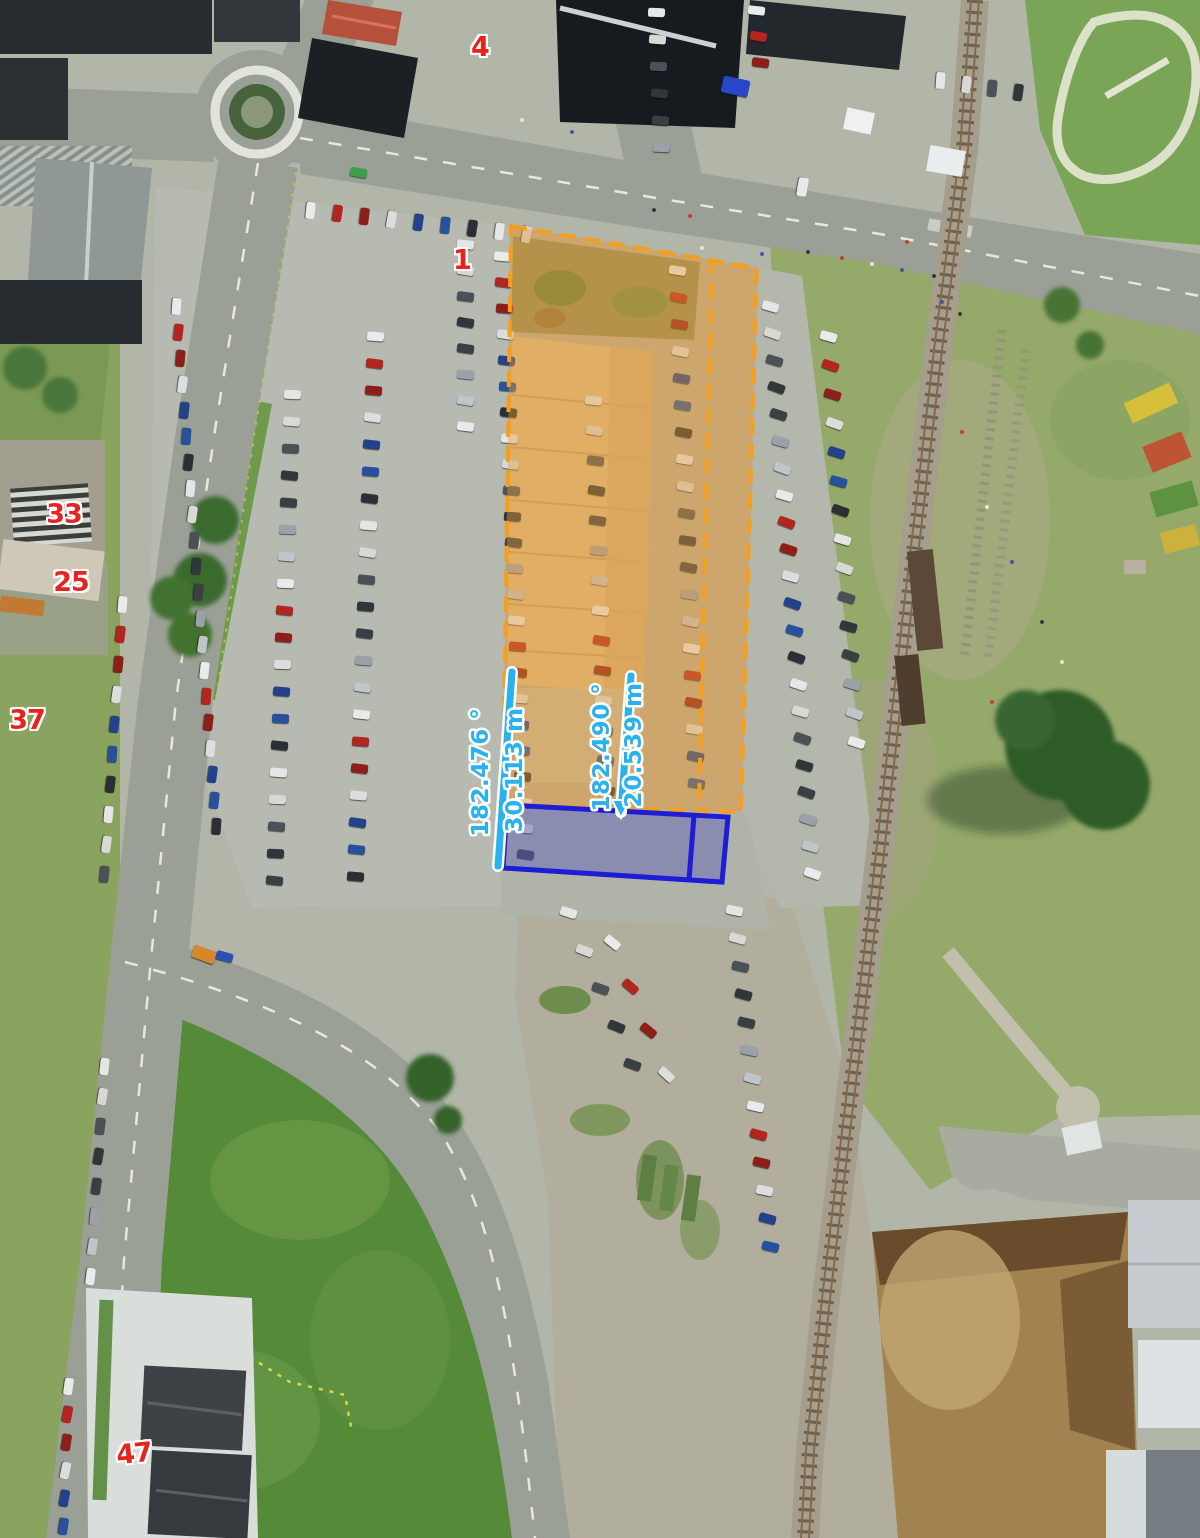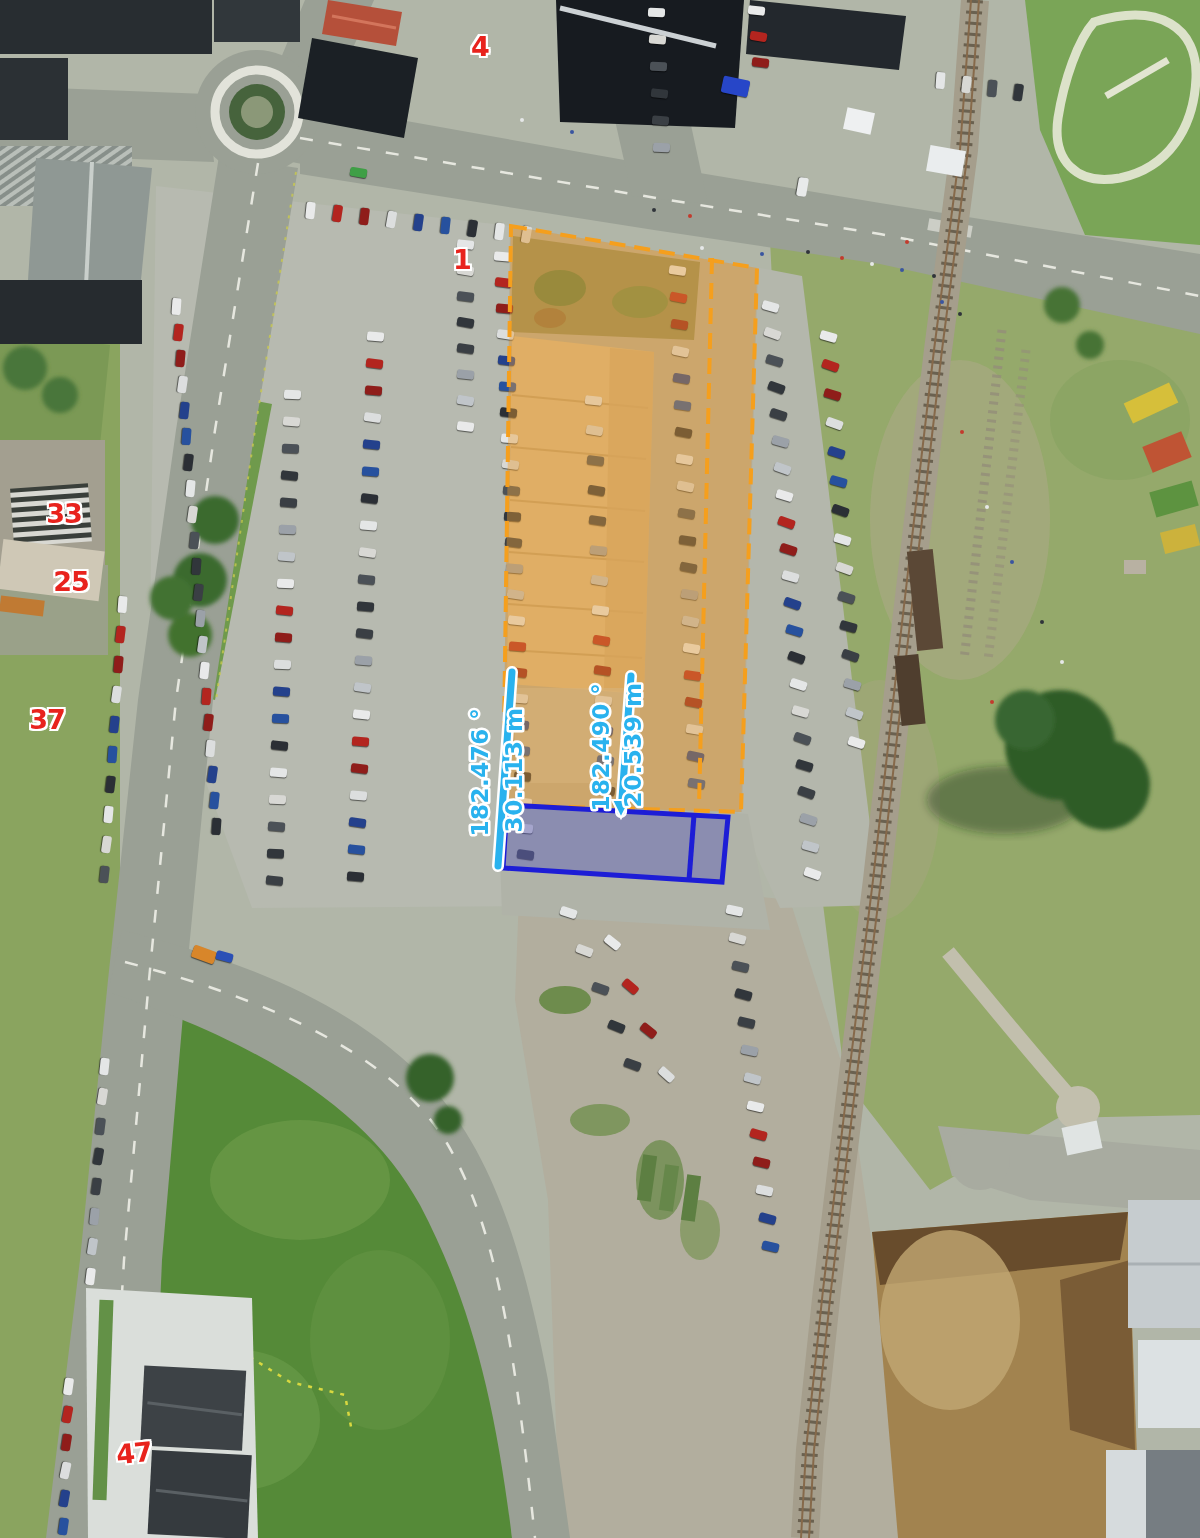--- a/index.html
+++ b/index.html
@@ -466,17 +466,17 @@
   <text class="meas-text" x="522" y="770" text-anchor="middle" fill="#29b2ee" transform="rotate(-90 522 770)">30.113 m</text>
   <text class="meas-text" x="609" y="747" text-anchor="middle" fill="#29b2ee" transform="rotate(-90 609 747)">182.490 °</text>
   <text class="meas-text" x="641" y="745" text-anchor="middle" fill="#29b2ee" transform="rotate(-90 641 745)">20.539 m</text>
 </svg>
 
 <div id="markers">
       <div class="marker" style="left: 480px; top: 46px; color: rgb(232, 35, 29); transform: translate(-50%, -50%) rotate(0deg);">4</div>
       <div class="marker" style="left: 462px; top: 259px; color: rgb(232, 35, 29); transform: translate(-50%, -50%) rotate(0deg);">1</div>
       <div class="marker" style="left: 64px; top: 489px; color: rgb(232, 35, 29); transform: translate(-50%, -50%) rotate(0deg); margin-top: 24px;">33</div>
       <div class="marker" style="left: 71px; top: 581px; color: rgb(232, 35, 29); transform: translate(-50%, -50%) rotate(0deg);">25</div>
-      <div class="marker" style="left: 47px; top: 719px; color: rgb(232, 35, 29); transform: translate(-50%, -50%) rotate(0deg);">37</div>
+      <div class="marker" style="left: 27px; top: 719px; color: rgb(232, 35, 29); transform: translate(-50%, -50%) rotate(0deg);">37</div>
       <div class="marker" style="left: 134px; top: 1453px; color: rgb(232, 35, 29); transform: translate(-50%, -50%) rotate(-6deg);">47</div>
     </div>
 
 </div>
 
 </body></html>

